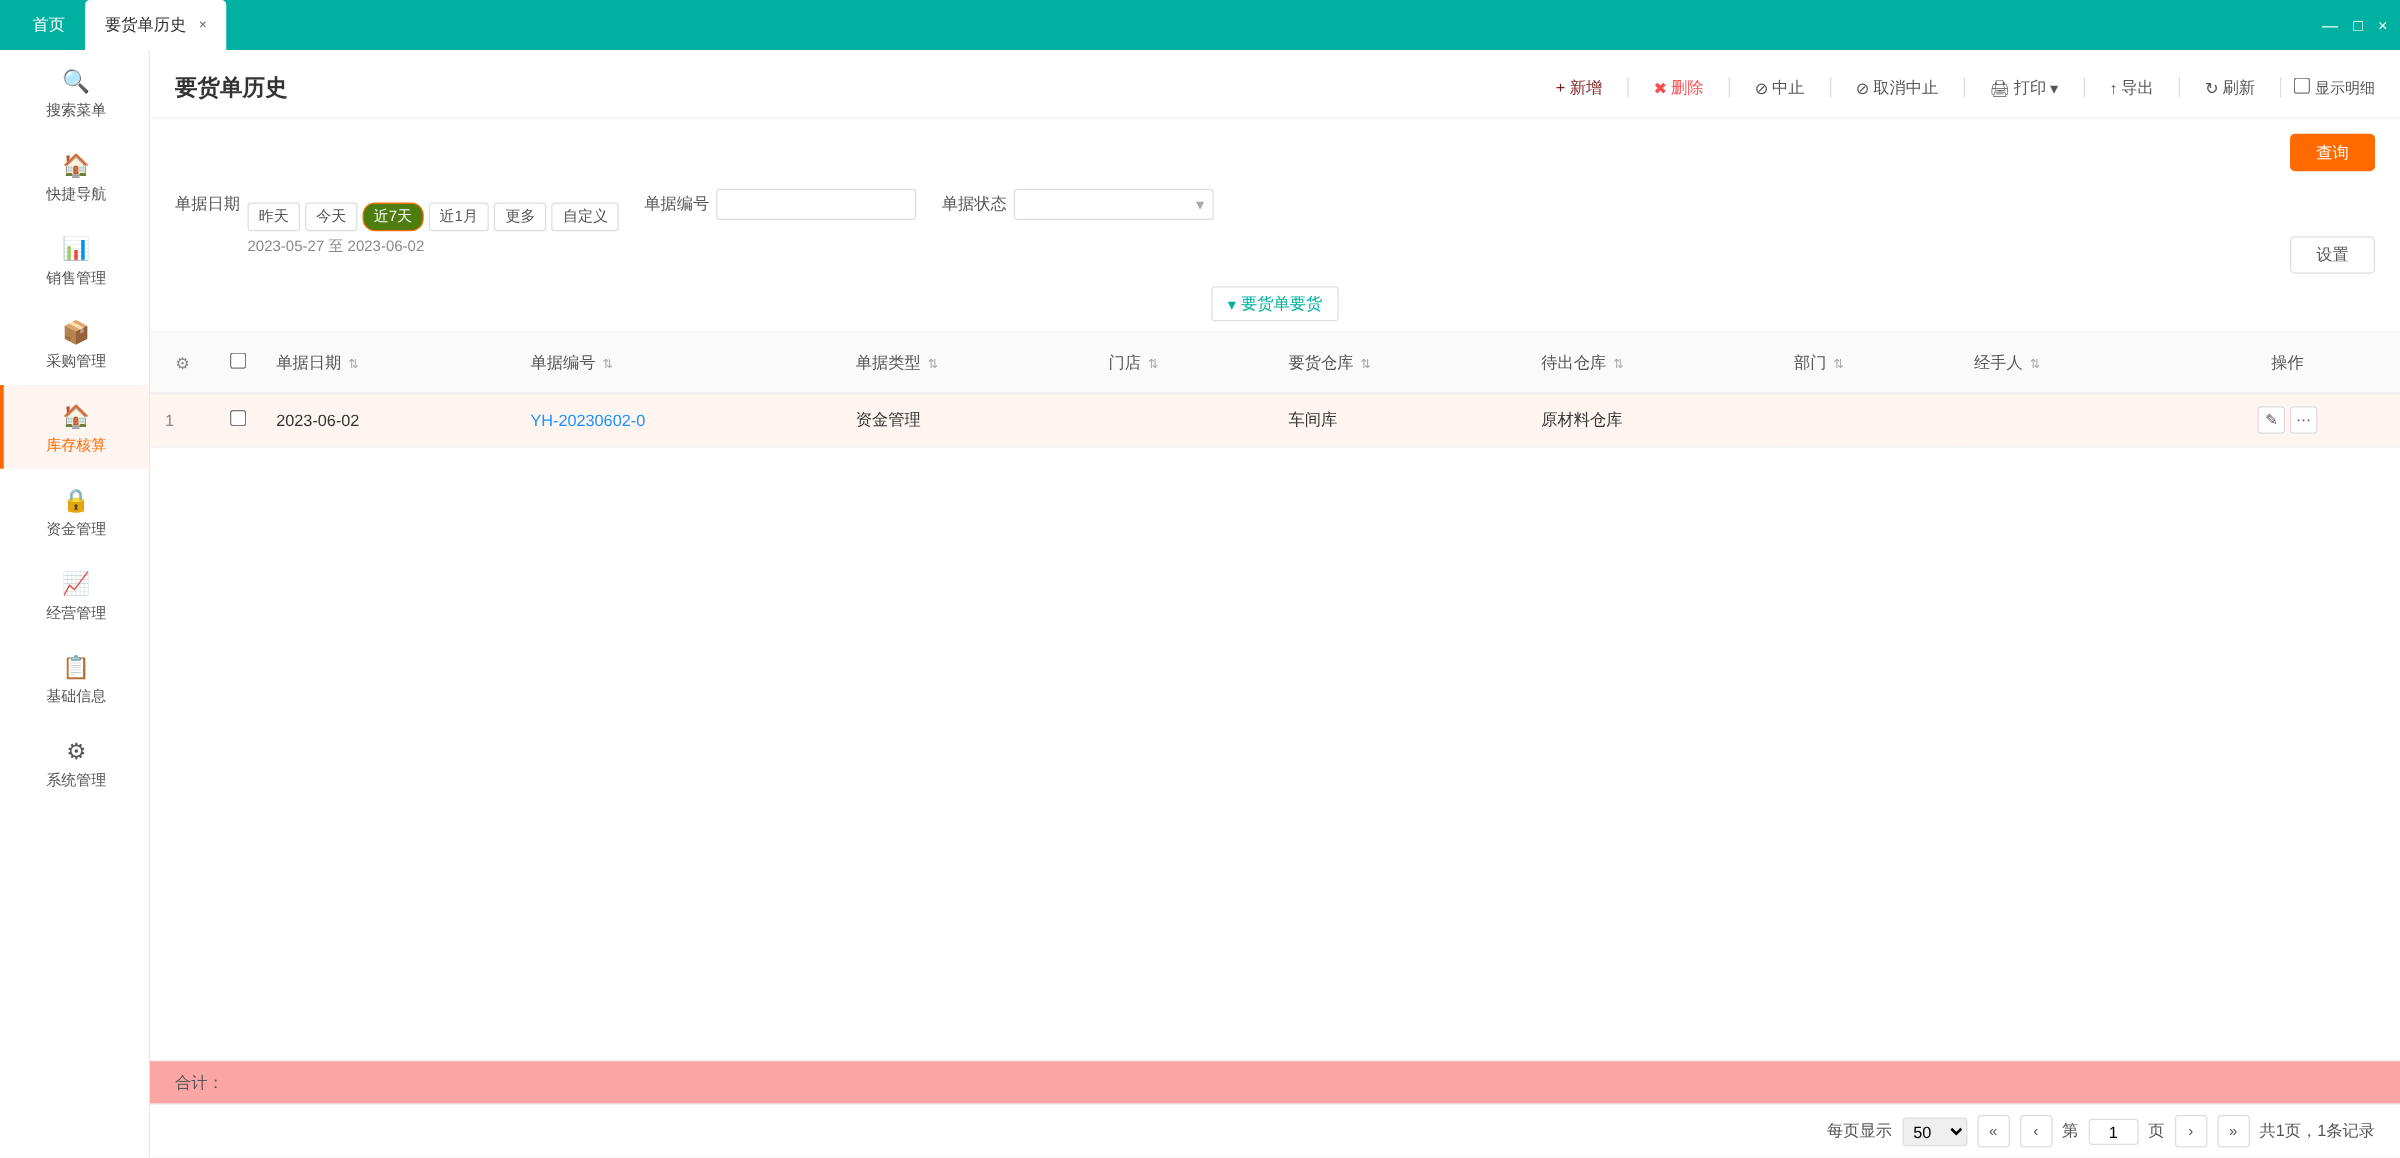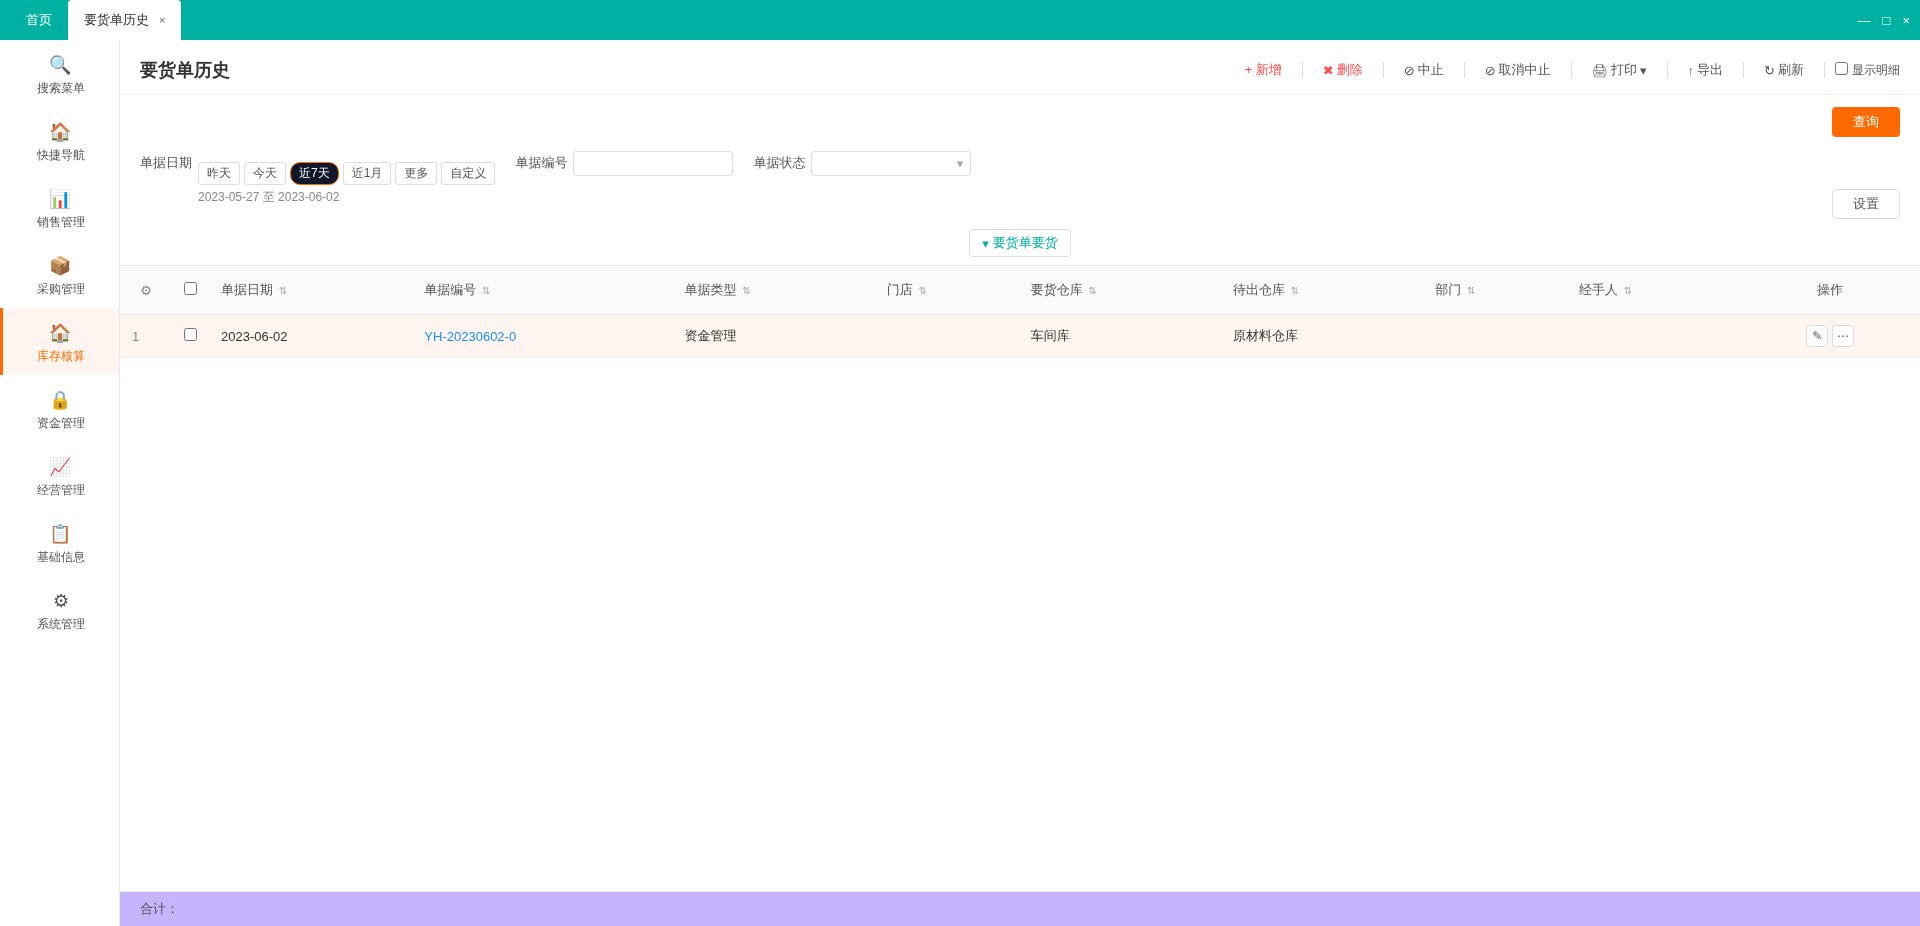--- a/index.html
+++ b/index.html
@@ -29,33 +29,33 @@
     .content { flex: 1; display: flex; flex-direction: column; overflow: hidden; background: #f0f2f5; }
 
     
     .page-container { flex: 1; background: #fff; margin: 0; display: flex; flex-direction: column; overflow: hidden; }
 
     
     .page-header { padding: 16px 20px 10px; display: flex; align-items: center; justify-content: space-between; border-bottom: 1px solid #f0f0f0; flex-shrink: 0; }
     .page-title { font-size: 18px; font-weight: bold; color: #333; }
     .page-header-actions { display: flex; gap: 8px; align-items: center; }
     .btn-action { display: flex; align-items: center; gap: 3px; padding: 5px 10px; border: none; background: none; cursor: pointer; color: #555; font-size: 13px; }
-    .btn-action.btn-new { color: #ef4444; font-weight: 500; }
+    .btn-action.btn-new { color: #7f1d1d; font-weight: 500; }
     .btn-action.btn-delete { color: #ff4d4f; }
     .btn-show-detail { display: flex; align-items: flex-start; gap: 4px; font-size: 12px; color: #555; cursor: pointer; }
     .btn-show-detail input[type=checkbox] { cursor: pointer; }
 
     
     .filter-area { padding: 12px 20px 8px; border-bottom: 1px solid #f0f0f0; flex-shrink: 0; }
     .filter-row { display: flex; align-items: center; gap: 20px; flex-wrap: wrap; }
     .filter-item { display: flex; align-items: center; gap: 6px; }
     .filter-label { color: #555; font-size: 13px; white-space: nowrap; }
     .filter-date-btns { display: flex; gap: 4px; align-items: center; }
     .date-btn { padding: 2px 8px; border: 1px solid #ddd; border-radius: 3px; cursor: pointer; background: #fff; font-size: 12px; color: #555; }
-    .date-btn.active { background: #0f172a; color: #fff; border-color: #ff6a00; border-radius: 10px; }
+    .date-btn.active { background: #4d7c0f; color: #fff; border-color: #ff6a00; border-radius: 10px; }
     .date-range { font-size: 12px; color: #888; margin-top: 2px; }
     .filter-input { border: 1px solid #ddd; border-radius: 3px; padding: 4px 8px; font-size: 13px; width: 160px; outline: none; }
     .filter-select-wrap { position: relative; display: flex; align-items: center; }
     .filter-select { border: 1px solid #ddd; border-radius: 3px; padding: 4px 24px 4px 8px; font-size: 13px; width: 160px; outline: none; appearance: none; background: #fff; }
     .select-arrow { position: absolute; right: 8px; color: #aaa; pointer-events: none; }
     .expand-more { display: flex; align-items: center; gap: 4px; color: #00b0a0; cursor: pointer; font-size: 13px; padding: 4px 12px; border: 1px solid #e0e0e0; border-radius: 3px; background: #fff; margin-top: 6px; }
     .filter-actions-col { display: flex; flex-direction: column; gap: 4px; margin-left: auto; justify-content: center; }
     .btn-query { background: #ff6a00; color: #fff; border: none; border-radius: 4px; padding: 6px 20px; cursor: pointer; font-size: 13px; }
     .btn-setting { background: #fff; color: #555; border: 1px solid #ddd; border-radius: 4px; padding: 5px 20px; cursor: pointer; font-size: 13px; margin-top: 48px; }
 
@@ -67,21 +67,21 @@
     th .sort-icon { color: #aaa; font-size: 10px; margin-left: 2px; }
     td { padding: 10px 12px; font-size: 13px; color: #333; border-bottom: 1px solid #f0f0f0; white-space: nowrap; }
     tr.row-highlight td { background: #fff5f0; }
     .table-link { color: #1890ff; cursor: pointer; text-decoration: none; }
     .row-num { color: #888; }
     .op-btn { display: inline-flex; align-items: center; justify-content: center; width: 22px; height: 22px; border: 1px solid #ddd; border-radius: 3px; cursor: pointer; background: #fff; color: #555; font-size: 12px; }
     .settings-icon-btn { width: 28px; height: 28px; display: flex; align-items: center; justify-content: center; cursor: pointer; color: #888; }
     .checkbox-col { width: 30px; }
 
     
-    .table-footer { padding: 8px 20px; border-top: 1px solid #f0f0f0; background: #c4b5fd; flex-shrink: 0; }
+    .table-footer { padding: 8px 20px; border-top: 1px solid #f0f0f0; background: #fca5a5; flex-shrink: 0; }
     .footer-total { font-size: 13px; color: #555; }
 
     
     .pagination-bar { padding: 8px 20px; border-top: 1px solid #f0f0f0; display: flex; align-items: center; justify-content: flex-end; gap: 8px; flex-shrink: 0; background: #fff; }
     .pagination-bar span { font-size: 13px; color: #555; }
     .page-size-select { border: 1px solid #ddd; border-radius: 3px; padding: 2px 4px; font-size: 13px; }
     .page-btn { width: 26px; height: 26px; display: flex; align-items: center; justify-content: center; border: 1px solid #ddd; border-radius: 3px; cursor: pointer; background: #fff; color: #555; font-size: 12px; }
     .page-input { border: 1px solid #ddd; border-radius: 3px; padding: 2px 6px; width: 40px; text-align: center; font-size: 13px; }
     .page-info { font-size: 13px; color: #555; }
 
@@ -307,16 +307,31 @@
               </td>
             </tr>
           </tbody>
         </table>
       </div>
 
       <div class="table-footer">
         <span class="footer-total">合计：</span>
       </div>
 
+      <div class="pagination-bar">
+        <span>每页显示</span>
+        <select class="page-size-select">
+          <option value="50">50</option>
+          <option value="100">100</option>
+        </select>
+        <div class="page-btn">«</div>
+        <div class="page-btn">‹</div>
+        <span>第</span>
+        <input class="page-input" type="text" value="1" style="">
+        <span>页</span>
+        <div class="page-btn">›</div>
+        <div class="page-btn">»</div>
+        <span class="page-info">共1页，1条记录</span>
+      </div>
 
     </div>
   </div>
 </div>
 
 </body></html>

